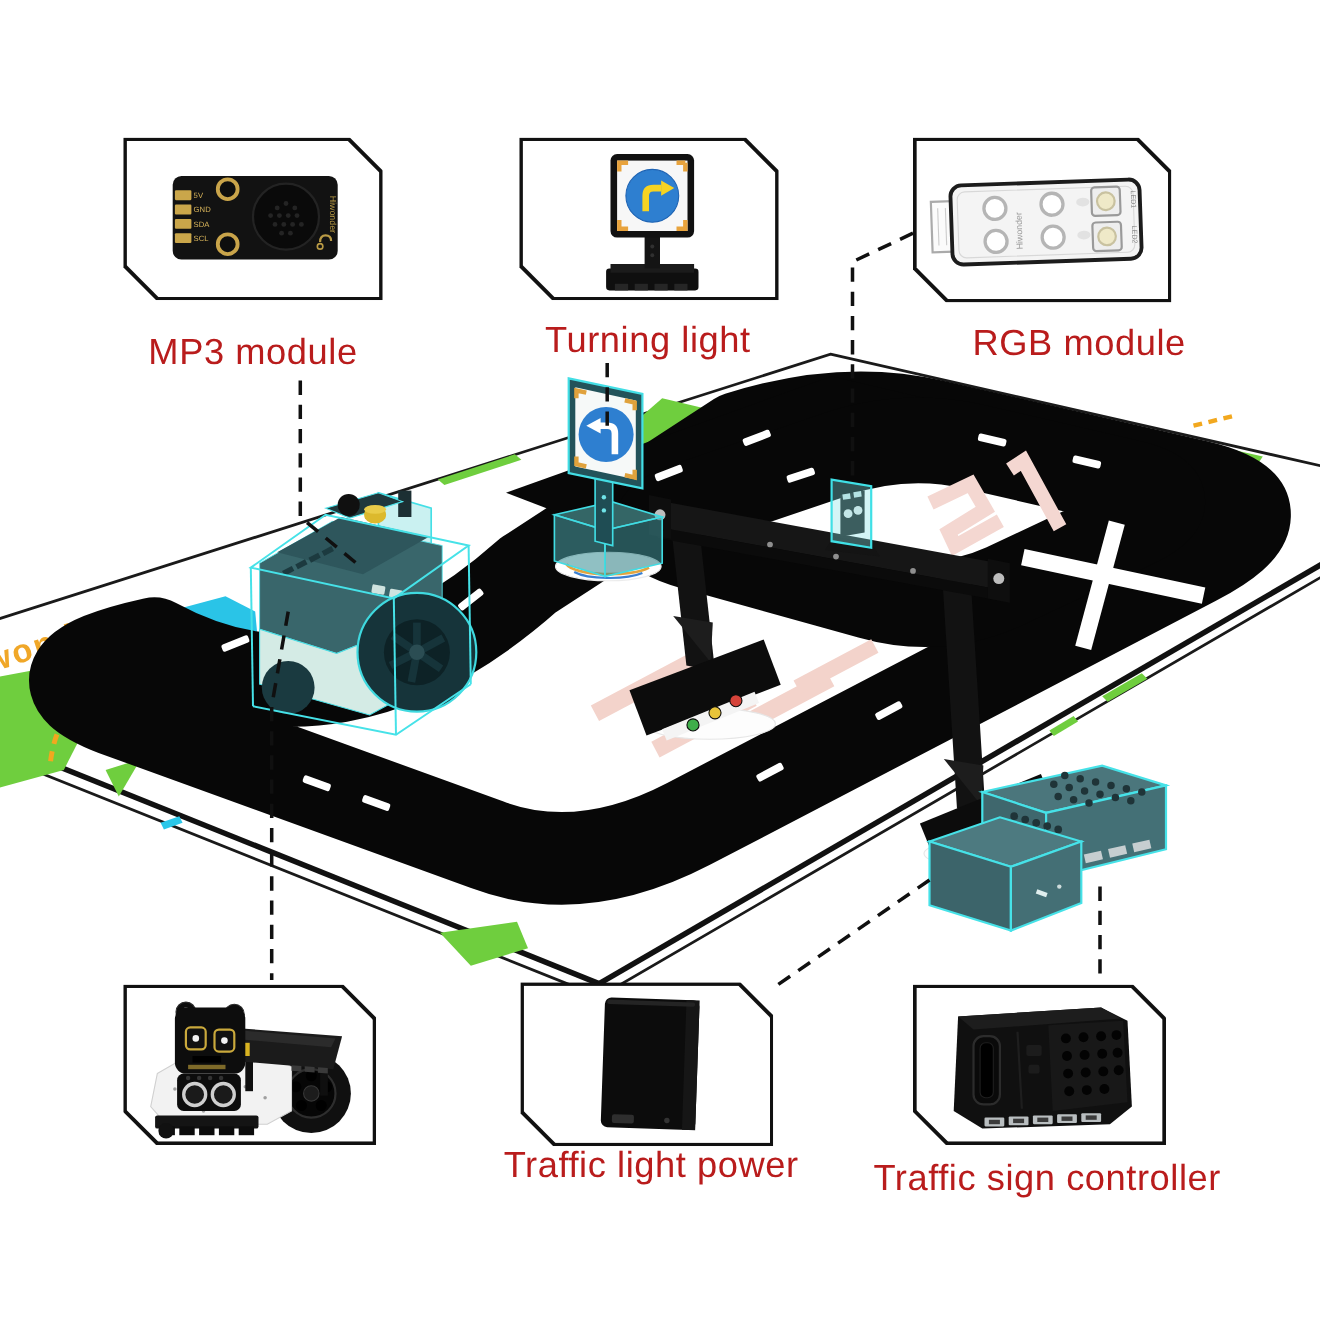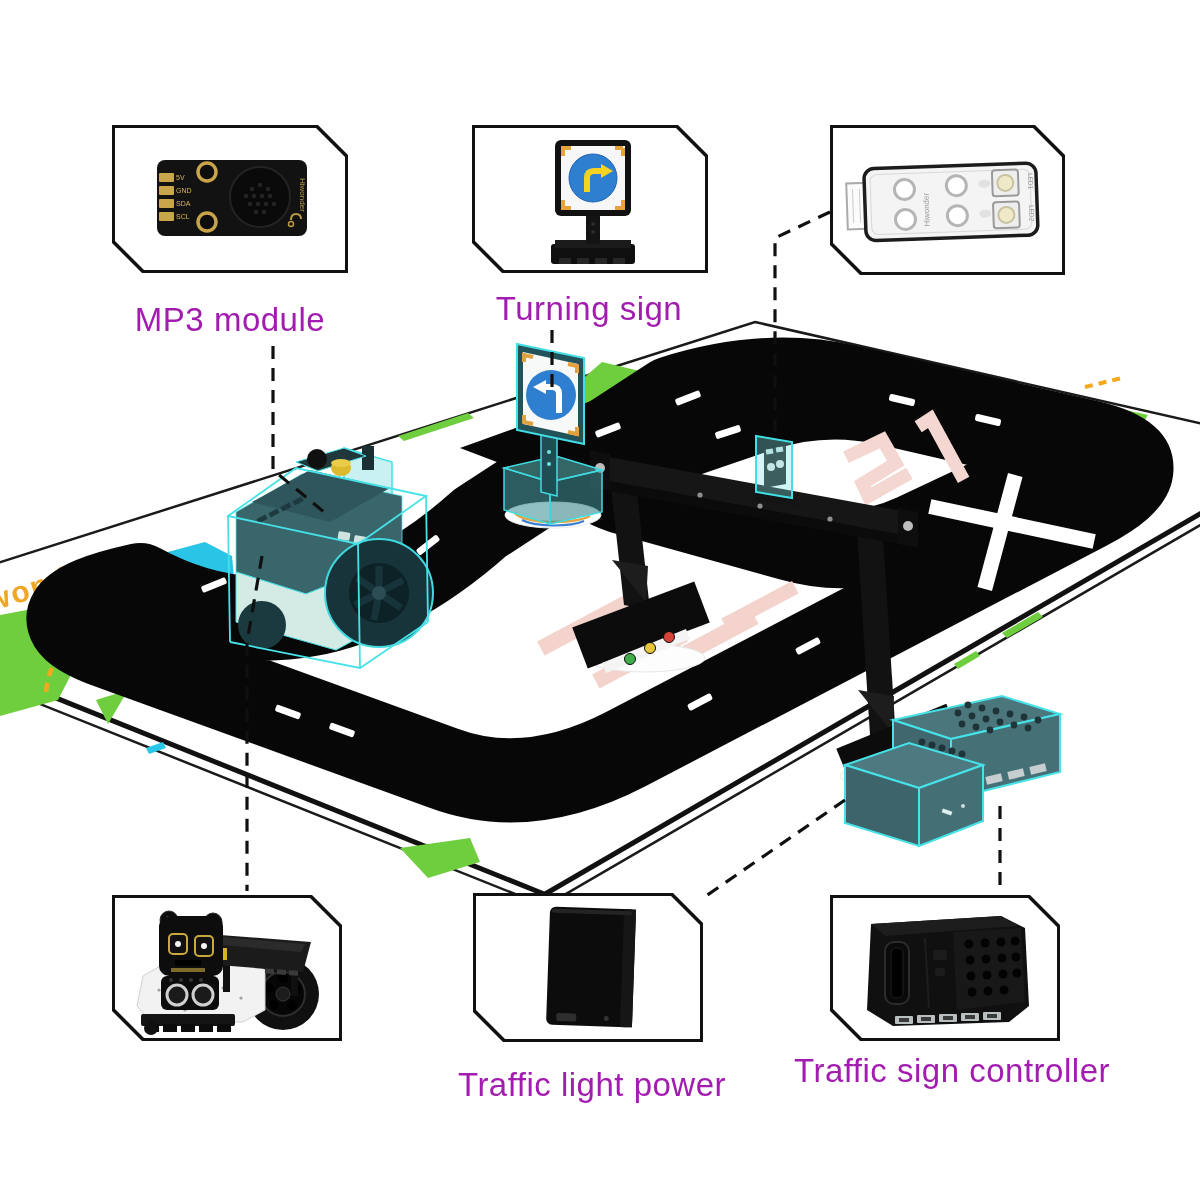--- a/index.html
+++ b/index.html
@@ -5,21 +5,21 @@
   html,body{margin:0;padding:0}
   body{width:1200px;height:1200px;background:#ffffff;position:relative;overflow:hidden;
        font-family:"Liberation Sans",sans-serif;}
   .stage{position:absolute;inset:0}
   .scene{position:absolute;left:0;top:0}
   .callout{position:absolute;background:#111;
      clip-path:polygon(0 0,calc(100% - 30px) 0,100% 30px,100% 100%,30px 100%,0 calc(100% - 30px));}
   .callout .inner{position:absolute;inset:3px;background:#fff;
      clip-path:polygon(0 0,calc(100% - 29px) 0,100% 29px,100% 100%,29px 100%,0 calc(100% - 29px));
      display:flex;align-items:center;justify-content:center}
-  .label{position:absolute;font-size:33px;color:#a21caf;white-space:nowrap;
+  .label{position:absolute;font-size:33px;color:#b91c1c;white-space:nowrap;
      transform:translateX(-50%);letter-spacing:.5px}
 </style>
 </head>
 <body>
 
 <div class="stage">
 
 <svg class="scene" width="1200" height="1200" viewBox="0 0 1200 1200">
 
   <g>
@@ -314,21 +314,21 @@
             <path d="M 148,20 l -8,0 m 8,0 l 0,8"></path>
         <path d="M 88,72 l 0,8 l 8,0"></path>
             <path d="M 140,80 l 8,0 l 0,-8"></path>
       </g>
       <circle cx="118" cy="50" r="24" fill="#2e7fd0" stroke="#1f64b4"></circle>
       <path d="M 112,64 L 112,50 Q 112,43 119,43 L 126,43" fill="none" stroke="#f6d322" stroke-width="6"></path>
       <polygon points="126,36 138,43 126,50" fill="#f6d322"></polygon>
     </svg>
   </div>
 </div>
-<div class="label" style="left:589px;top:290px">Turning sign</div>
+<div class="label" style="left:589px;top:290px">Turning light</div>
 
 <div class="callout" style="left:830px;top:125px;width:235px;height:150px">
   <div class="inner">
     <svg width="229" height="144" viewBox="0 0 229 144">
       <g transform="rotate(-2 114 76)">
         <rect x="14" y="52" width="26" height="46" fill="#fbfbfb" stroke="#aaaaaa" stroke-width="2"></rect>
         <line x1="20" y1="58" x2="20" y2="92" stroke="#cccccc"></line>
             <line x1="27" y1="58" x2="27" y2="92" stroke="#cccccc"></line>
         <rect x="32" y="38" width="172" height="72" rx="10" fill="#f4f4f4" stroke="#1c1c1c" stroke-width="3.5"></rect>
         <rect x="38" y="44" width="160" height="60" rx="7" fill="none" stroke="#d8d8d8"></rect>
@@ -342,20 +342,21 @@
         <rect x="160" y="44" width="26" height="26" rx="3" fill="#eeeeee" stroke="#9a9a9a" stroke-width="2"></rect>
         <circle cx="173" cy="57" r="8" fill="#efe9c8" stroke="#c9c2a0" stroke-width="2"></circle>
         <rect x="160" y="76" width="26" height="26" rx="3" fill="#eeeeee" stroke="#9a9a9a" stroke-width="2"></rect>
         <circle cx="173" cy="89" r="8" fill="#efe9c8" stroke="#c9c2a0" stroke-width="2"></circle>
         <text transform="translate(196,48) rotate(90)" font-size="6.5" fill="#8a8a8a">LED1</text>
         <text transform="translate(196,80) rotate(90)" font-size="6.5" fill="#8a8a8a">LED2</text>
       </g>
     </svg>
   </div>
 </div>
+<div class="label" style="left:981px;top:293px">RGB module</div>
 
 <div class="callout" style="left:112px;top:895px;width:230px;height:146px">
   <div class="inner">
     <svg width="224" height="140" viewBox="0 0 224 140">
       <circle cx="168" cy="96" r="36" fill="#101010"></circle>
       <circle cx="168" cy="96" r="22" fill="#060606" stroke="#2e2e2e" stroke-width="2"></circle>
       <g fill="#000000">
         <circle cx="168" cy="80" r="5"></circle>
             <circle cx="182" cy="90" r="5"></circle>
             <circle cx="177" cy="107" r="5"></circle>
@@ -423,21 +424,21 @@
       <g transform="rotate(2 115 72)">
         <rect x="72" y="12" width="86" height="118" rx="6" fill="#0c0c0c"></rect>
         <polygon points="146,12 158,12 158,130 146,130" fill="#161616"></polygon>
         <rect x="74" y="14" width="80" height="4" rx="2" fill="#242424"></rect>
         <rect x="82" y="118" width="20" height="8" rx="2" fill="#2e2e2e"></rect>
         <circle cx="132" cy="122" r="2.5" fill="#333333"></circle>
       </g>
     </svg>
   </div>
 </div>
-<div class="label" style="left:592px;top:1066px">Traffic light power</div>
+<div class="label" style="left:592px;top:1040px">Traffic light power</div>
 
 <div class="callout" style="left:830px;top:895px;width:230px;height:146px">
   <div class="inner">
     <svg width="224" height="140" viewBox="0 0 224 140">
       <polygon points="38,26 168,18 192,30 196,108 176,124 60,128 34,112" fill="#101010"></polygon>
       <polygon points="38,26 168,18 186,28 52,38" fill="#1d1d1d"></polygon>
       <rect x="52" y="44" width="24" height="62" rx="9" fill="#0a0a0a" stroke="#2c2c2c" stroke-width="2"></rect>
       <rect x="58" y="50" width="12" height="50" rx="5" fill="#000" stroke="#1f1f1f"></rect>
       <path d="M 92,40 L 96,110" stroke="#1e1e1e" stroke-width="2" fill="none"></path>
       <rect x="100" y="52" width="14" height="10" rx="2" fill="#1c1c1c"></rect>

